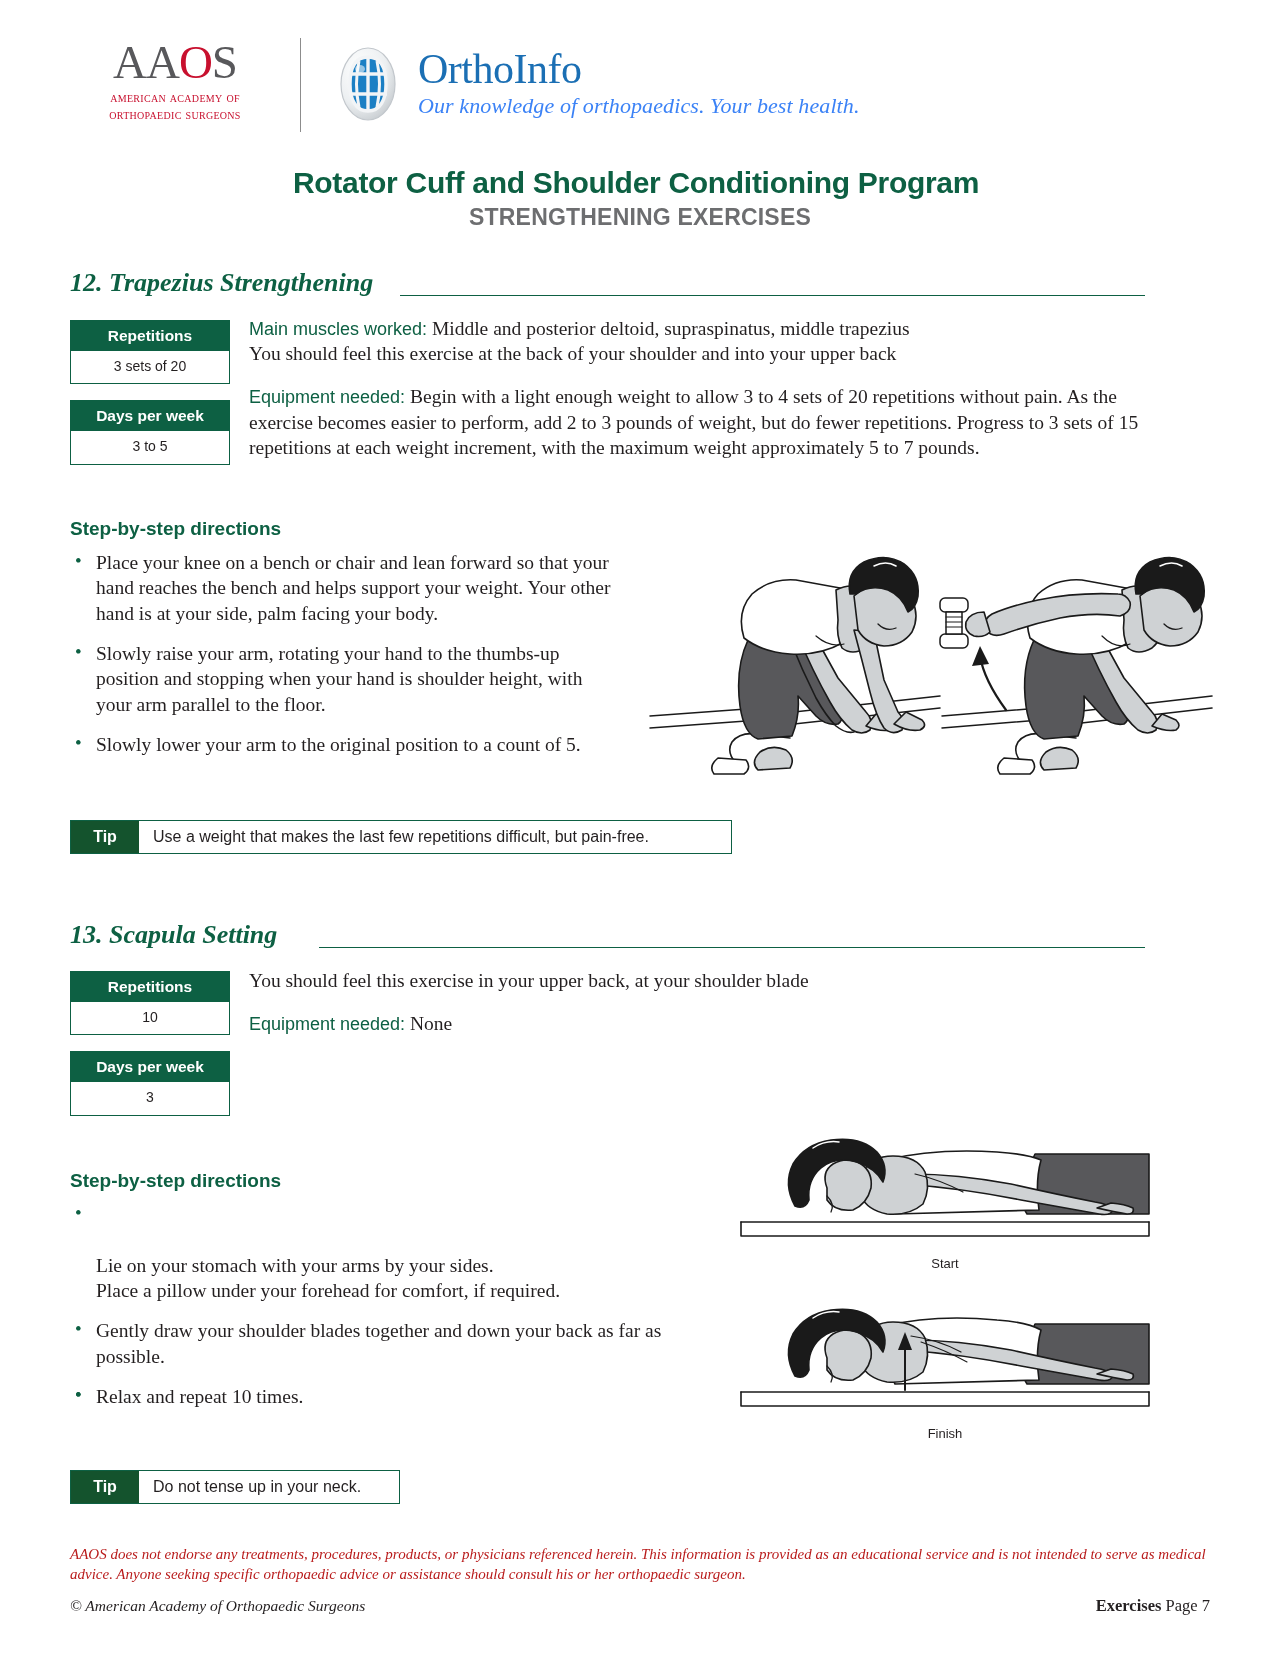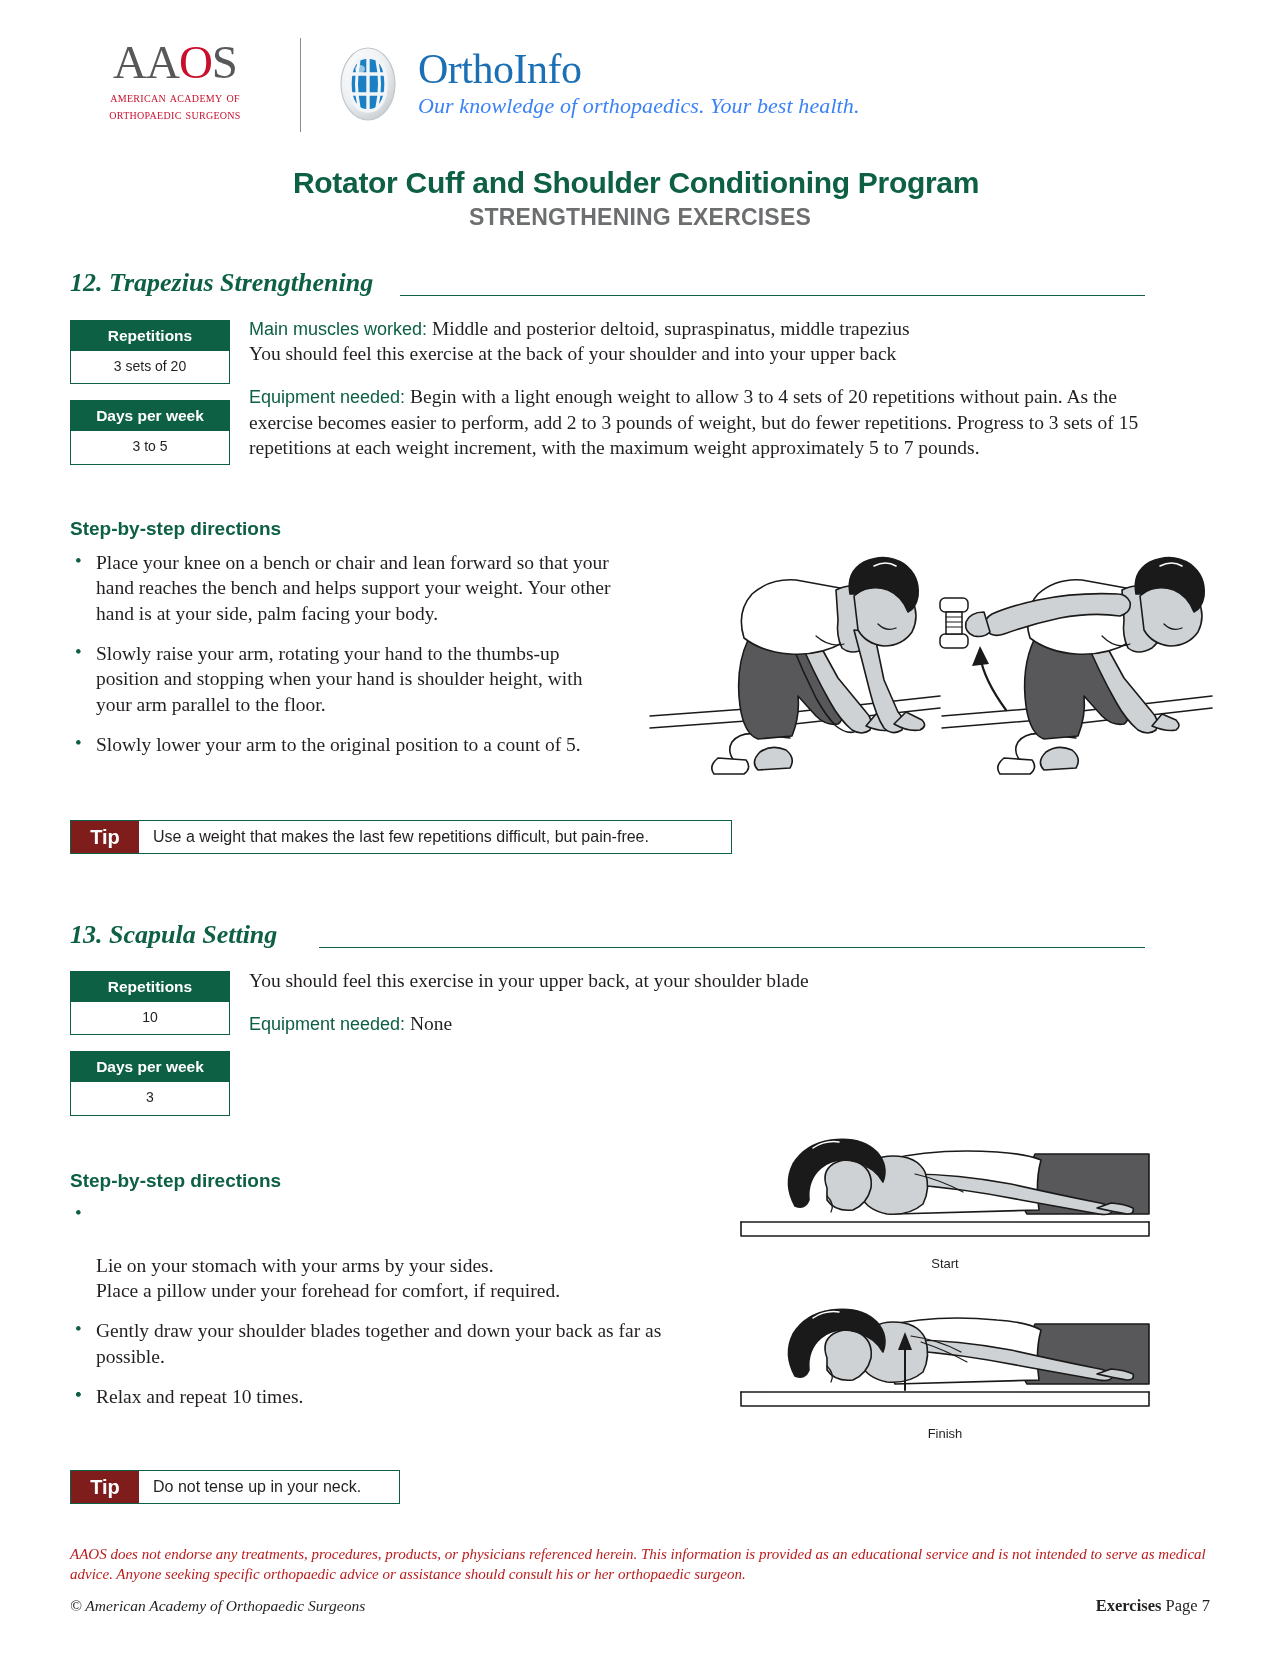--- a/index.html
+++ b/index.html
@@ -215,25 +215,25 @@
   
   .tipbox {
     position: absolute;
     display: flex;
     align-items: stretch;
     border: 1px solid #0d6043;
     background: #ffffff;
     height: 34px;
   }
   .tip-label {
-    background: #7f1d1d;
+    background: #14532d;
     color: #ffffff;
     font-family: "Liberation Sans", sans-serif;
     font-weight: bold;
-    font-size: 20px;
+    font-size: 16px;
     display: flex;
     align-items: center;
     justify-content: center;
     width: 68px;
   }
   .tip-text {
     font-family: "Liberation Sans", sans-serif;
     font-size: 16px;
     color: #231f20;
     display: flex;

